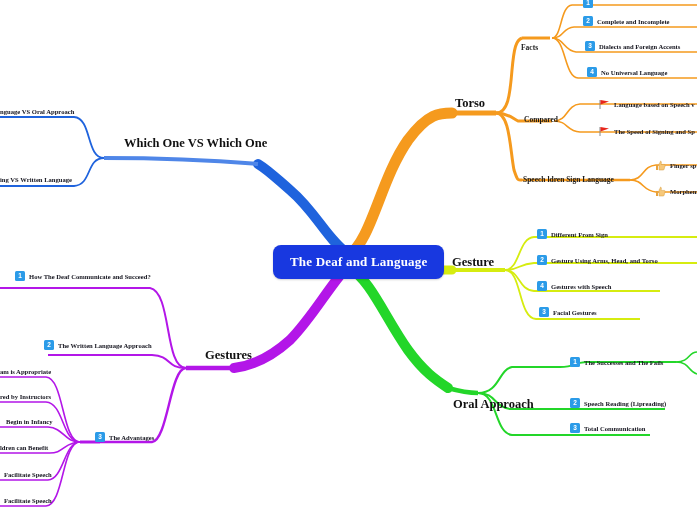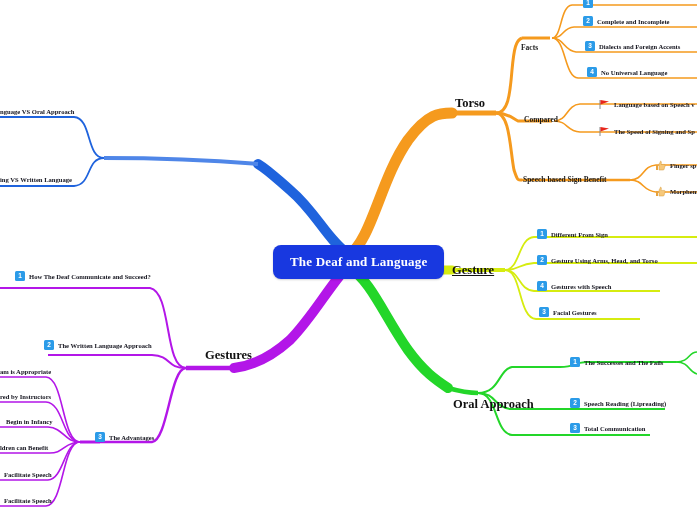--- a/index.html
+++ b/index.html
@@ -177,21 +177,21 @@
     <span class="flagico">
       <svg viewBox="0 0 12 11" width="12" height="11">
           <path d="M2,1 L2,10" stroke="#888" stroke-width="1"></path>
           <path d="M2.5,1 L11,2.6 L2.5,5.6 Z" fill="#e8261b"></path>
         </svg>
     </span>
     <span class="txt">The Speed of Signing and Sp</span>
   </div>
 
   <div class="node lvl2" style="left:523px;top:175px;">
-    <span>Speech based Sign Benefit</span>
+    <span>Speech ldren Sign Language</span>
   </div>
 
   <div class="node leaf" style="left:655px;top:160px;">
     <span class="thumbico">
       <svg viewBox="0 0 11 11" width="11" height="11">
           <path d="M3,5 L3,10 L1,10 L1,5 Z" fill="#e8a23c"></path>
           <path d="M4,5 C4,3 5.5,2.5 5.5,1 C6.8,1.2 6.4,3.4 6,4.4 L9.4,4.4 C10.2,4.4 10.3,5.6 9.6,5.9 C10.2,6.2 10.1,7.2 9.4,7.4 C9.9,7.8 9.6,8.6 9,8.7 C9.3,9.2 8.9,10 8.2,10 L4,10 Z" fill="#f6c87a" stroke="#d79a3a" stroke-width=".5"></path>
         </svg>
     </span>
     <span class="txt">Finger sp</span>
@@ -199,21 +199,21 @@
   <div class="node leaf" style="left:655px;top:186px;">
     <span class="thumbico">
       <svg viewBox="0 0 11 11" width="11" height="11">
           <path d="M3,5 L3,10 L1,10 L1,5 Z" fill="#e8a23c"></path>
           <path d="M4,5 C4,3 5.5,2.5 5.5,1 C6.8,1.2 6.4,3.4 6,4.4 L9.4,4.4 C10.2,4.4 10.3,5.6 9.6,5.9 C10.2,6.2 10.1,7.2 9.4,7.4 C9.9,7.8 9.6,8.6 9,8.7 C9.3,9.2 8.9,10 8.2,10 L4,10 Z" fill="#f6c87a" stroke="#d79a3a" stroke-width=".5"></path>
         </svg>
     </span>
     <span class="txt">Morphem</span>
   </div>
 
-  <div class="node lvl1" style="left:452px;top:263px;text-decoration:underline;">
+  <div class="node lvl1" style="left:452px;top:255px;">
     <span>Gesture</span>
   </div>
   <div class="node leaf" style="left:537px;top:229px;">
     <span class="badge">1</span>
     <span class="txt">Different From Sign</span>
   </div>
   <div class="node leaf" style="left:537px;top:255px;">
     <span class="badge">2</span>
     <span class="txt">Gesture Using Arms, Head, and Torso</span>
   </div>
@@ -270,20 +270,23 @@
   <div class="node leaf truncL" style="left:0px;top:444px;">
     <span class="txt">ldren can Benefit</span>
   </div>
   <div class="node leaf truncL" style="left:4px;top:471px;">
     <span class="txt">Facilitate Speech</span>
   </div>
   <div class="node leaf truncL" style="left:4px;top:497px;">
     <span class="txt">Facilitate Speech</span>
   </div>
 
+  <div class="node lvl1" style="left:124px;top:136px;">
+    <span>Which One VS Which One</span>
+  </div>
   <div class="node leaf truncL" style="left:0px;top:108px;">
     <span class="txt">nguage VS Oral Approach</span>
   </div>
   <div class="node leaf truncL" style="left:0px;top:176px;">
     <span class="txt">ing VS Written Language</span>
   </div>
 
 </div>
 
 </body></html>

